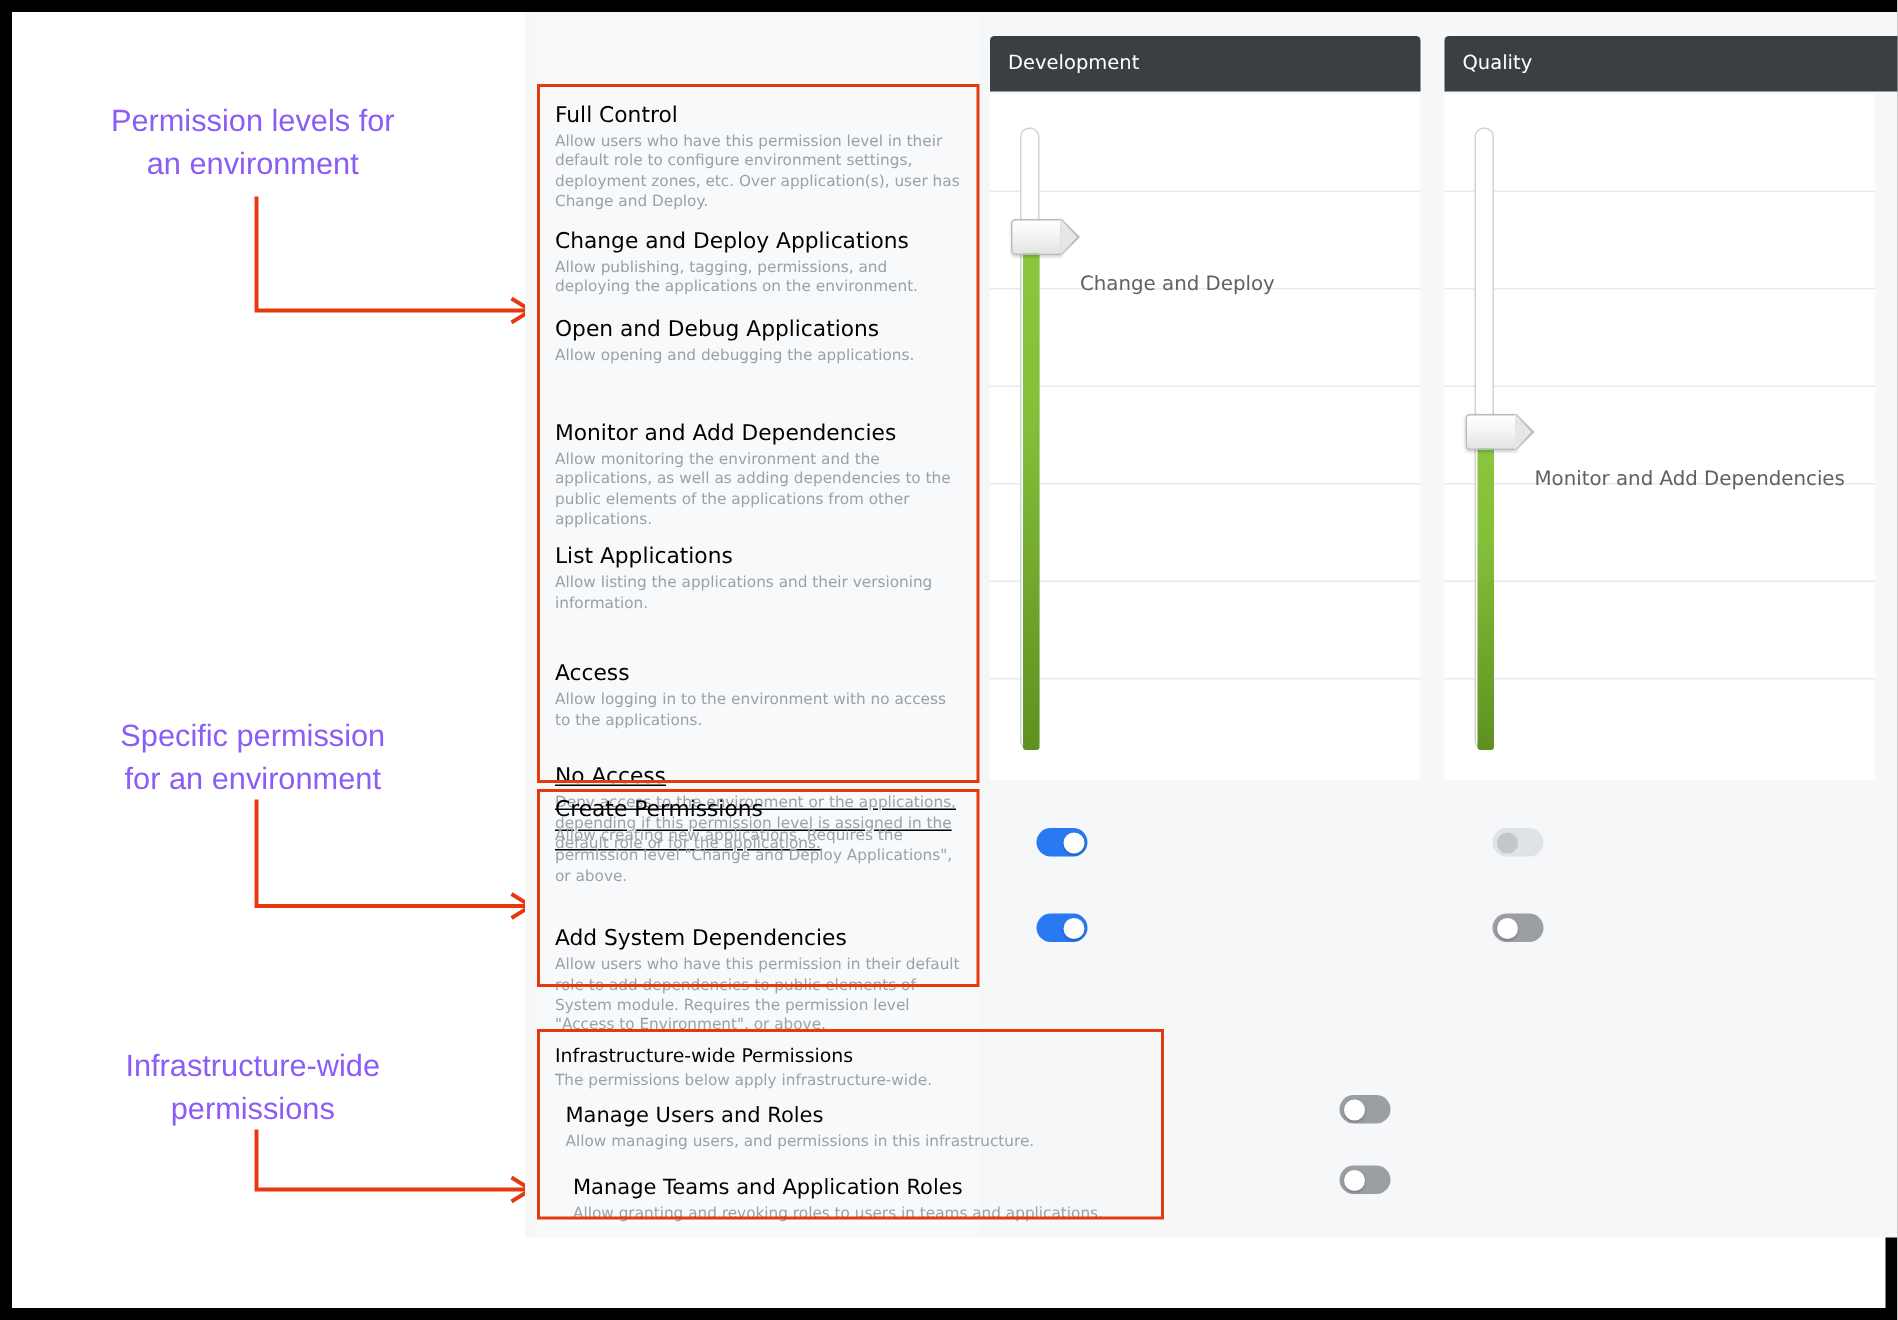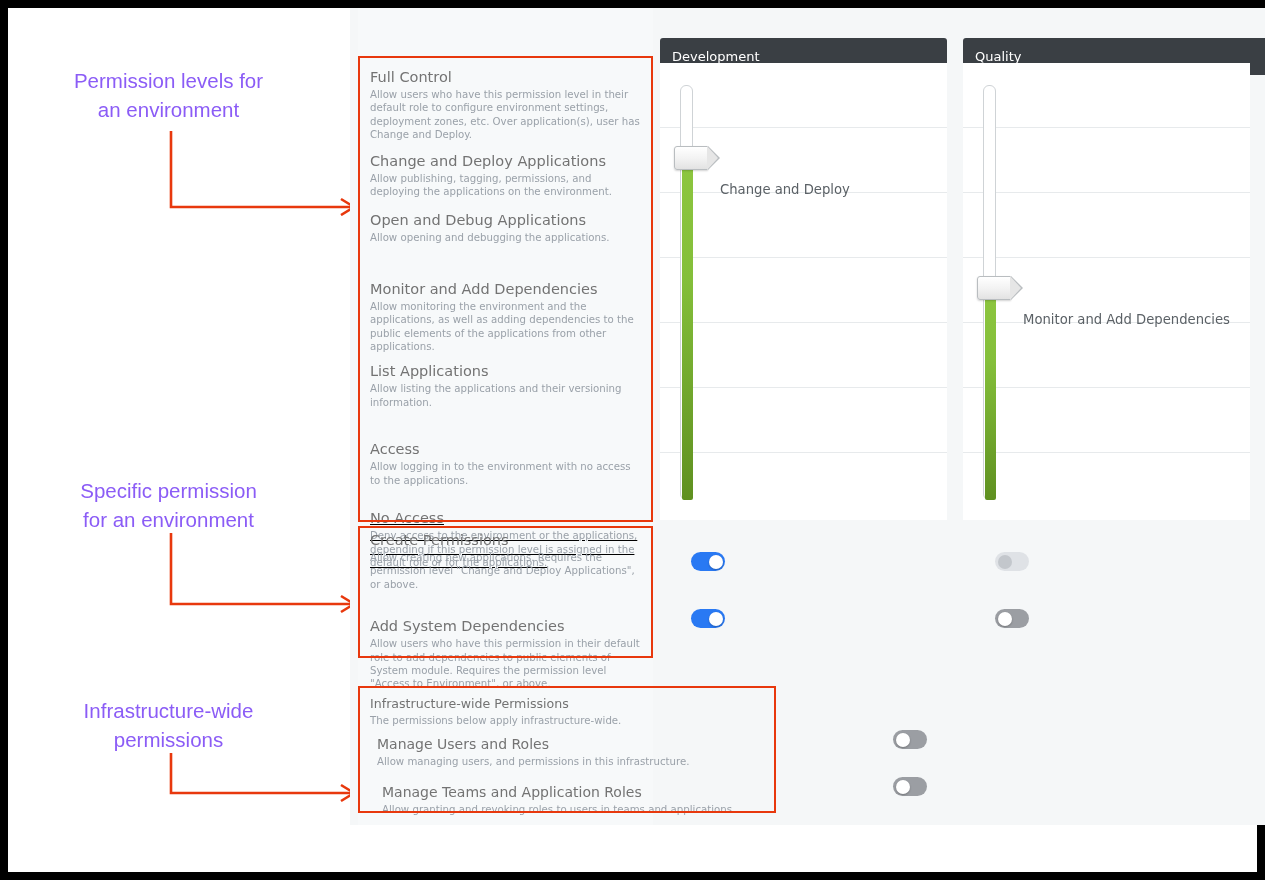--- a/index.html
+++ b/index.html
@@ -28,35 +28,35 @@
     position:absolute;
     left:8px; top:0; width:295px; height:817px;
     background:#f7f9fa;
   }
   .sec-levels{position:absolute;left:8px;top:48px;width:295px;}
   .sec-specific{position:absolute;left:8px;top:518px;width:295px;}
   .sec-infra{position:absolute;left:8px;top:678px;width:413px;}
 
   .perm{padding:0 12px 0 12px;}
   .perm .title{
-    font-size:14.5px;color:#737373;line-height:19px;
+    font-size:14.5px;color:#000000;line-height:19px;
     font-family:"DejaVu Sans", sans-serif;
     font-weight:400;
   }
   .perm .desc{
     font-size:10.2px;color:#9aa1a9;line-height:13.4px;
     margin-top:1px;
   }
   .perm.small .title{font-size:12.6px;}
   .perm.indent{padding-left:24px;}
   .perm.indent .title{font-size:14px;}
 
   
   .colhead{
-    position:absolute; top:30px; height:37px;
+    position:absolute; top:16px; height:37px;
     background:#3a3f44;
     border-radius:3px 3px 0 0;
     color:#ffffff;
     font-size:13px;
     line-height:37px;
     padding-left:12px;
     box-sizing:border-box;
   }
   .colbody{
     position:absolute; top:55px; height:457px;

